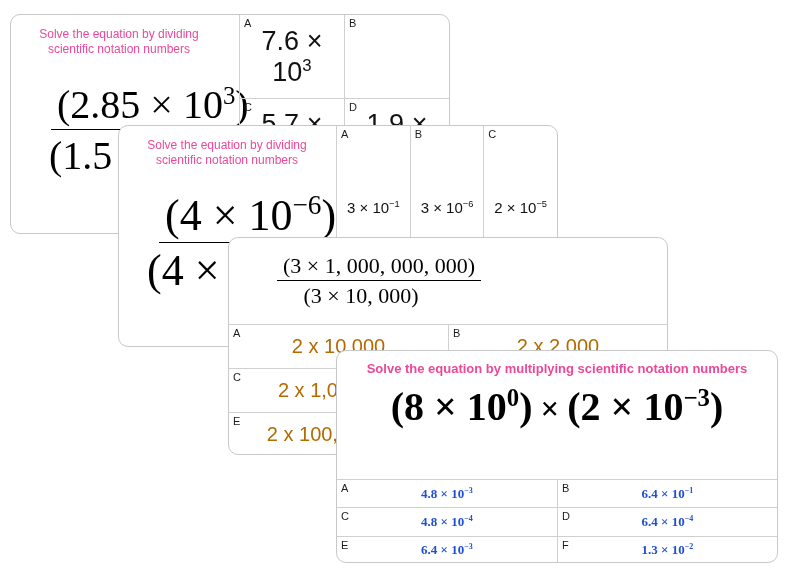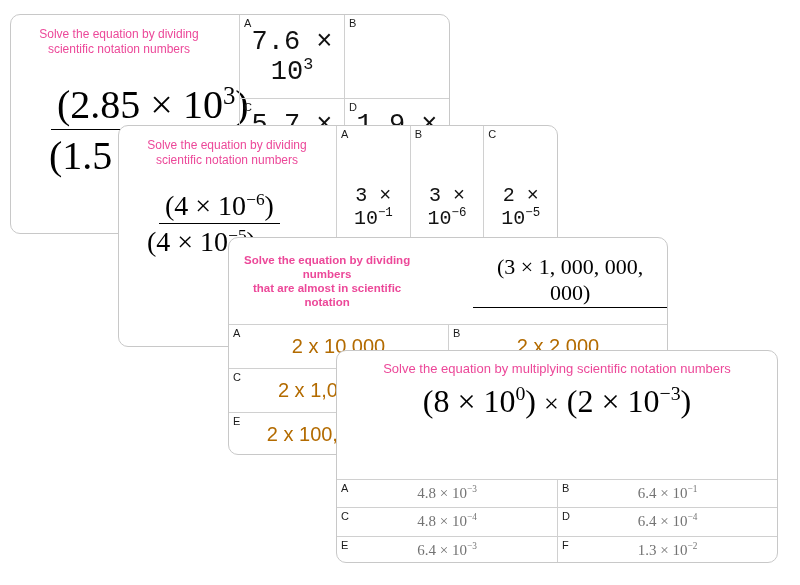--- a/index.html
+++ b/index.html
@@ -87,21 +87,21 @@
   }
   .ans-letter {
     position: absolute;
     top: 2px;
     left: 4px;
     font-size: 11px;
     color: #1b1b1b;
     font-family: "Liberation Sans", sans-serif;
   }
   .ans-val {
-    font-family: Liberation Mono, monospace;
+    font-family: Liberation Sans, sans-serif;
     color: #111;
     text-align: center;
   }
 
   
   #card1 {
     left: 10px; top: 14px; width: 440px; height: 220px;
     z-index: 1;
   }
   #card1 .prompt { height: 100%; }
@@ -120,31 +120,31 @@
   #card1 .ans-val { font-size: 27px; }
 
   
   #card2 {
     left: 118px; top: 125px; width: 440px; height: 222px;
     z-index: 2;
   }
   #card2 .prompt { height: 100%; }
   #card2 .prompt-text { width: 216px; padding-top: 12px; }
   #card2 .prompt-expr {
-    font-size: 28px;
+    font-size: 44px;
     margin-left: -212px;
     margin-top: 64px;
   }
   #card2 .answers {
     top: 0; left: 217px; right: 0; height: 100%;
     grid-template-columns: 1fr 1fr 1fr;
     grid-auto-rows: 100%;
   }
   #card2 .ans-cell { border-top: none; }
-  #card2 .ans-val { font-size: 20px; margin-bottom: 58px; }
+  #card2 .ans-val { font-size: 15px; margin-bottom: 58px; }
 
   
   #card3 {
     left: 228px; top: 237px; width: 440px; height: 218px;
     z-index: 3;
   }
   #card3 .prompt {
     height: 86px;
     align-items: center;
   }
@@ -165,34 +165,35 @@
   
   #card4 {
     left: 336px; top: 350px; width: 442px; height: 213px;
     z-index: 4;
   }
   #card4 .prompt {
     height: 128px;
     flex-direction: column;
     align-items: center;
     justify-content: flex-start;
+    font-weight: bold;
   }
   #card4 .prompt-text { font-size: 13px; padding-top: 10px; width: 100%; }
-  #card4 .prompt-expr { font-size: 32px; margin-top: 6px; }
+  #card4 .prompt-expr { font-size: 40px; margin-top: 6px; }
   #card4 .answers {
     top: 128px; height: 85px;
     grid-template-columns: 1fr 1fr;
     grid-auto-rows: 28.3px;
   }
   #card4 .ans-cell:nth-child(odd) { border-left: none; }
   #card4 .ans-val {
-    font-size: 15px;
-    font-weight: normal;
+    font-size: 13px;
+    font-weight: bold;
     font-family: "Liberation Serif", serif;
-    color: #737373;
+    color: #1d4ed8;
   }
 </style>
 </head>
 <body>
 
 <div class="stage">
 
   <div class="card" id="card1">
     <div class="prompt">
       <div class="prompt-text">Solve the equation by dividing
@@ -245,25 +246,24 @@
       </div>
       <div class="ans-cell">
         <span class="ans-letter">C</span>
         <span class="ans-val"><span>2 × 10</span><sup>−5</sup></span>
       </div>
     </div>
   </div>
 
   <div class="card" id="card3">
     <div class="prompt">
-      <div class="prompt-text">Solve the equation by dividing numbers
-that are almost in scientific notation</div>
       <div class="prompt-expr">
         <span class="frac">
           <span class="num">(3 × 1, 000, 000, 000)</span>
+          <span class="den">(3 × 10, 000)</span>
         </span>
       </div>
     </div>
     <div class="answers">
       <div class="ans-cell">
         <span class="ans-letter">A</span>
         <span class="ans-val">2 x 10,000</span>
       </div>
       <div class="ans-cell">
         <span class="ans-letter">B</span>

